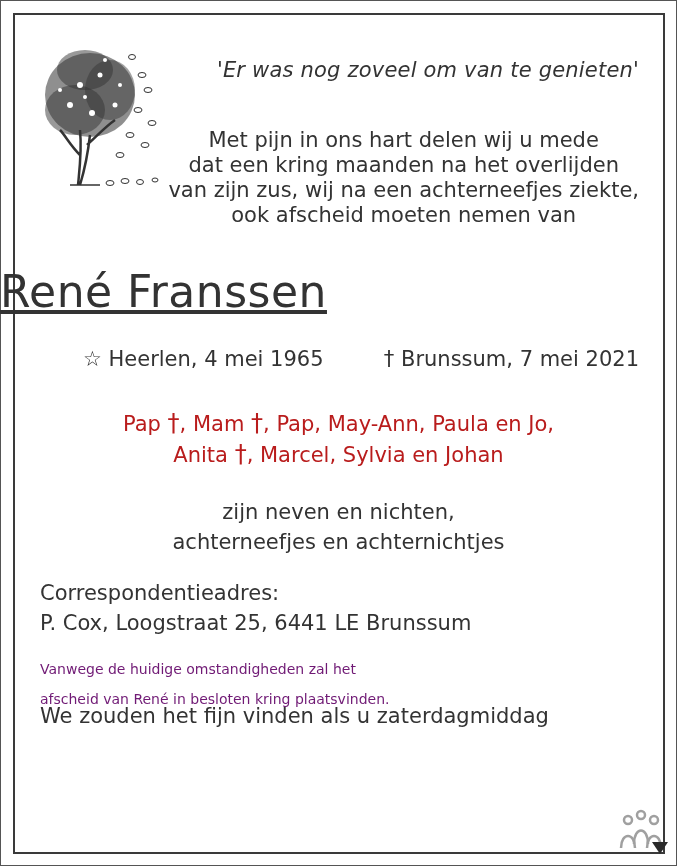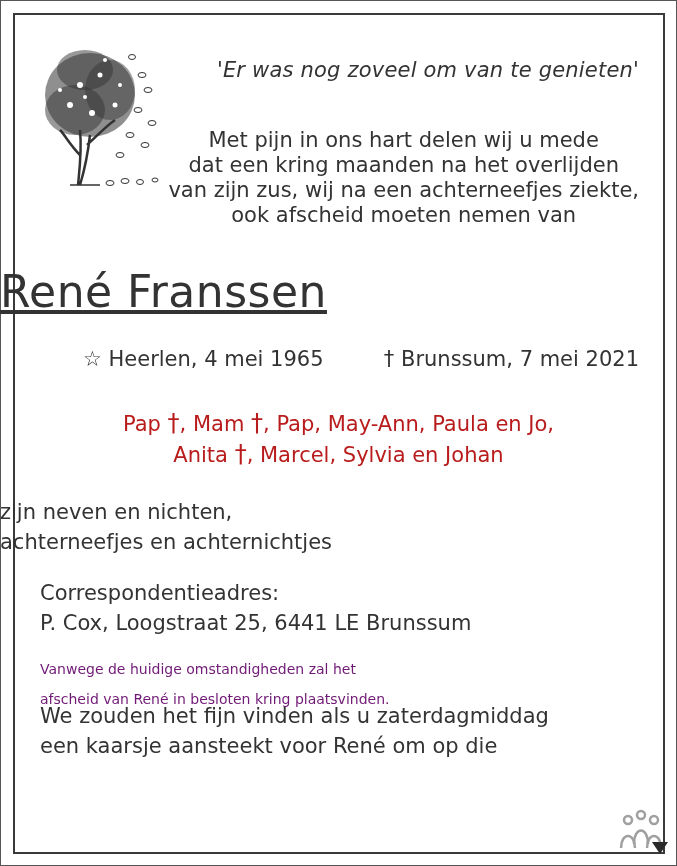--- a/index.html
+++ b/index.html
@@ -34,21 +34,21 @@
     position: absolute; left: 35px; top: 347px; font-size: 21px; color: #333; margin-left: 48px;
   }
   .death {
     position: absolute; right: 38px; top: 347px; font-size: 21px; color: #333;
   }
   .family {
     position: absolute; left: 0; right: 0; top: 408px; text-align: center; font-size: 21px;
     line-height: 30px; color: #b91c1c;
   }
   .relatives {
-    position: absolute; left: 0; right: 0; top: 497px; text-align: left; font-size: 21px;
+    position: absolute; left: 0; right: 0; top: 497px; text-align: center; font-size: 21px;
     line-height: 30px; color: #333;
   }
   .address {
     position: absolute; left: 40px; top: 578px; font-size: 21px; line-height: 30px; color: #333;
   }
   .notice {
     position: absolute; left: 40px; top: 654px; font-size: 14px; line-height: 30px; color: #701a75;
   }
   .request {
     position: absolute; left: 40px; top: 701px; font-size: 21px; line-height: 30px; color: #333;
@@ -144,21 +144,20 @@
   <span class="line">P. Cox, Loogstraat 25, 6441 LE  Brunssum</span>
 </div>
 
 <div class="notice">
   <span class="line">Vanwege de huidige omstandigheden zal het</span>
   <span class="line">afscheid van René in besloten kring plaatsvinden.</span>
 </div>
 
 <div class="request">
   <span class="line">We zouden het fijn vinden als u zaterdagmiddag</span>
-  <span class="line">een kaarsje aansteekt voor René om op die</span>
 </div>
 
 <svg class="people-icon" viewBox="0 0 48 44">
   <g fill="none" stroke="#a0a0a0" stroke-width="2.5">
     <circle cx="11" cy="12" r="4"></circle>
     <circle cx="24" cy="7" r="4"></circle>
     <circle cx="37" cy="12" r="4"></circle>
     <path d="M4 40 C4 24 18 24 18 40"></path>
     <path d="M17 36 C17 18 31 18 31 36"></path>
     <path d="M30 40 C30 24 44 24 44 40"></path>

